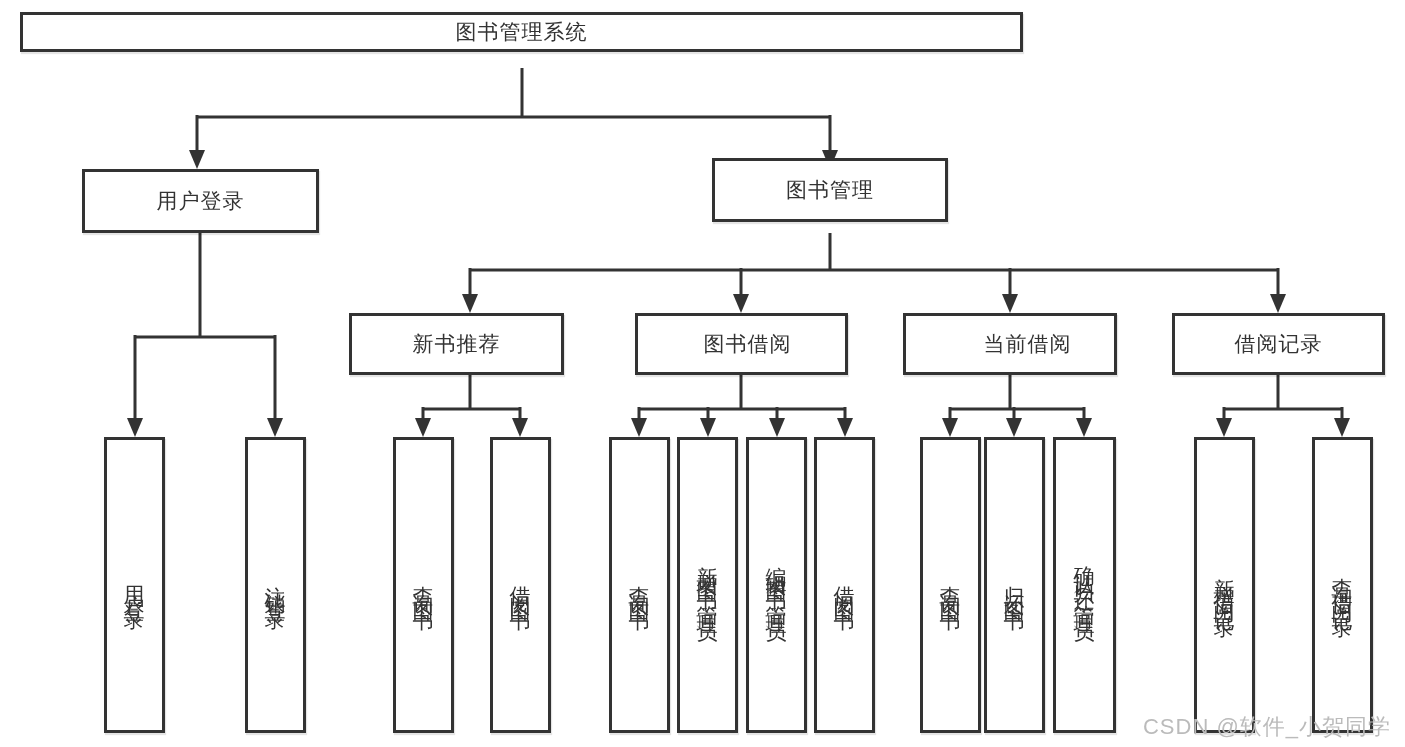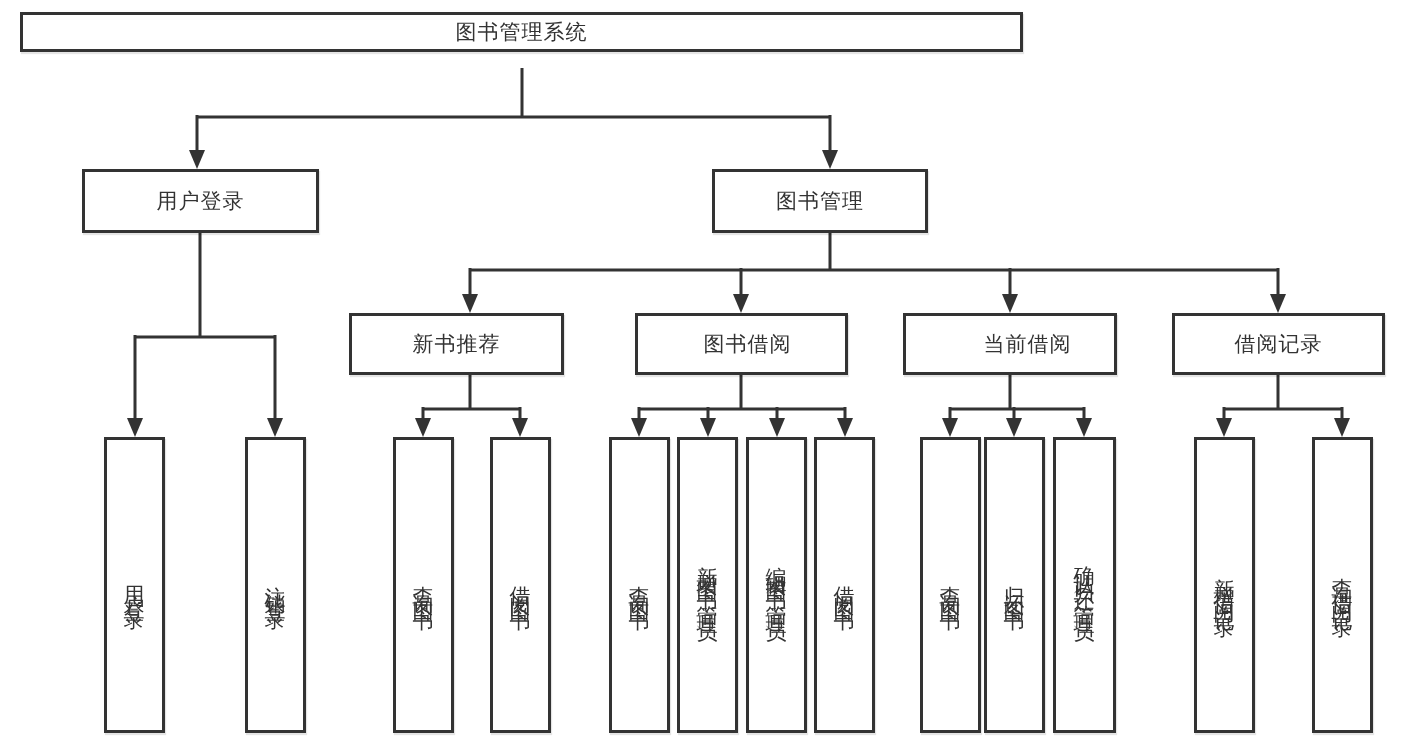--- a/index.html
+++ b/index.html
@@ -91,21 +91,21 @@
     <polygon points="1076,418 1092,418 1084,437"></polygon>
 
     <path d="M1278 375 V409 M1224 409 H1342 M1224 407 V419 M1342 407 V419"></path>
     <polygon points="1216,418 1232,418 1224,437"></polygon>
     <polygon points="1334,418 1350,418 1342,437"></polygon>
   </svg>
 
   <div class="box" style="left:20px; top:12px; width:1003px; height:40px;">图书管理系统</div>
 
   <div class="box" style="left:82px; top:169px; width:237px; height:64px;">用户登录</div>
-  <div class="box" style="left:712px; top:169px; width:216px; height:64px;">图书管理</div>
+  <div class="box" style="left:712px; top:158px; width:236px; height:64px;">图书管理</div>
 
   <div class="box" style="left:349px; top:313px; width:215px; height:62px;">新书推荐</div>
   <div class="box" style="left:635px; top:313px; width:213px; height:62px;padding-left:12px;">图书借阅</div>
   <div class="box" style="left:903px; top:313px; width:214px; height:62px;padding-left:35px;">当前借阅</div>
   <div class="box" style="left:1172px; top:313px; width:213px; height:62px;">借阅记录</div>
 
   <div class="box leaf" style="left:104px;">
     <span class="vtext">用户登录</span>
   </div>
   <div class="box leaf" style="left:245px;">
@@ -142,14 +142,15 @@
     <span class="vtext">确认归还（管理员）</span>
   </div>
 
   <div class="box leaf" style="left:1194px;">
     <span class="vtext">新增借阅记录</span>
   </div>
   <div class="box leaf" style="left:1312px;">
     <span class="vtext">查询借阅记录</span>
   </div>
 
+  <div class="watermark">CSDN @软件_小贺同学</div>
 
 </div>
 
 </body></html>

